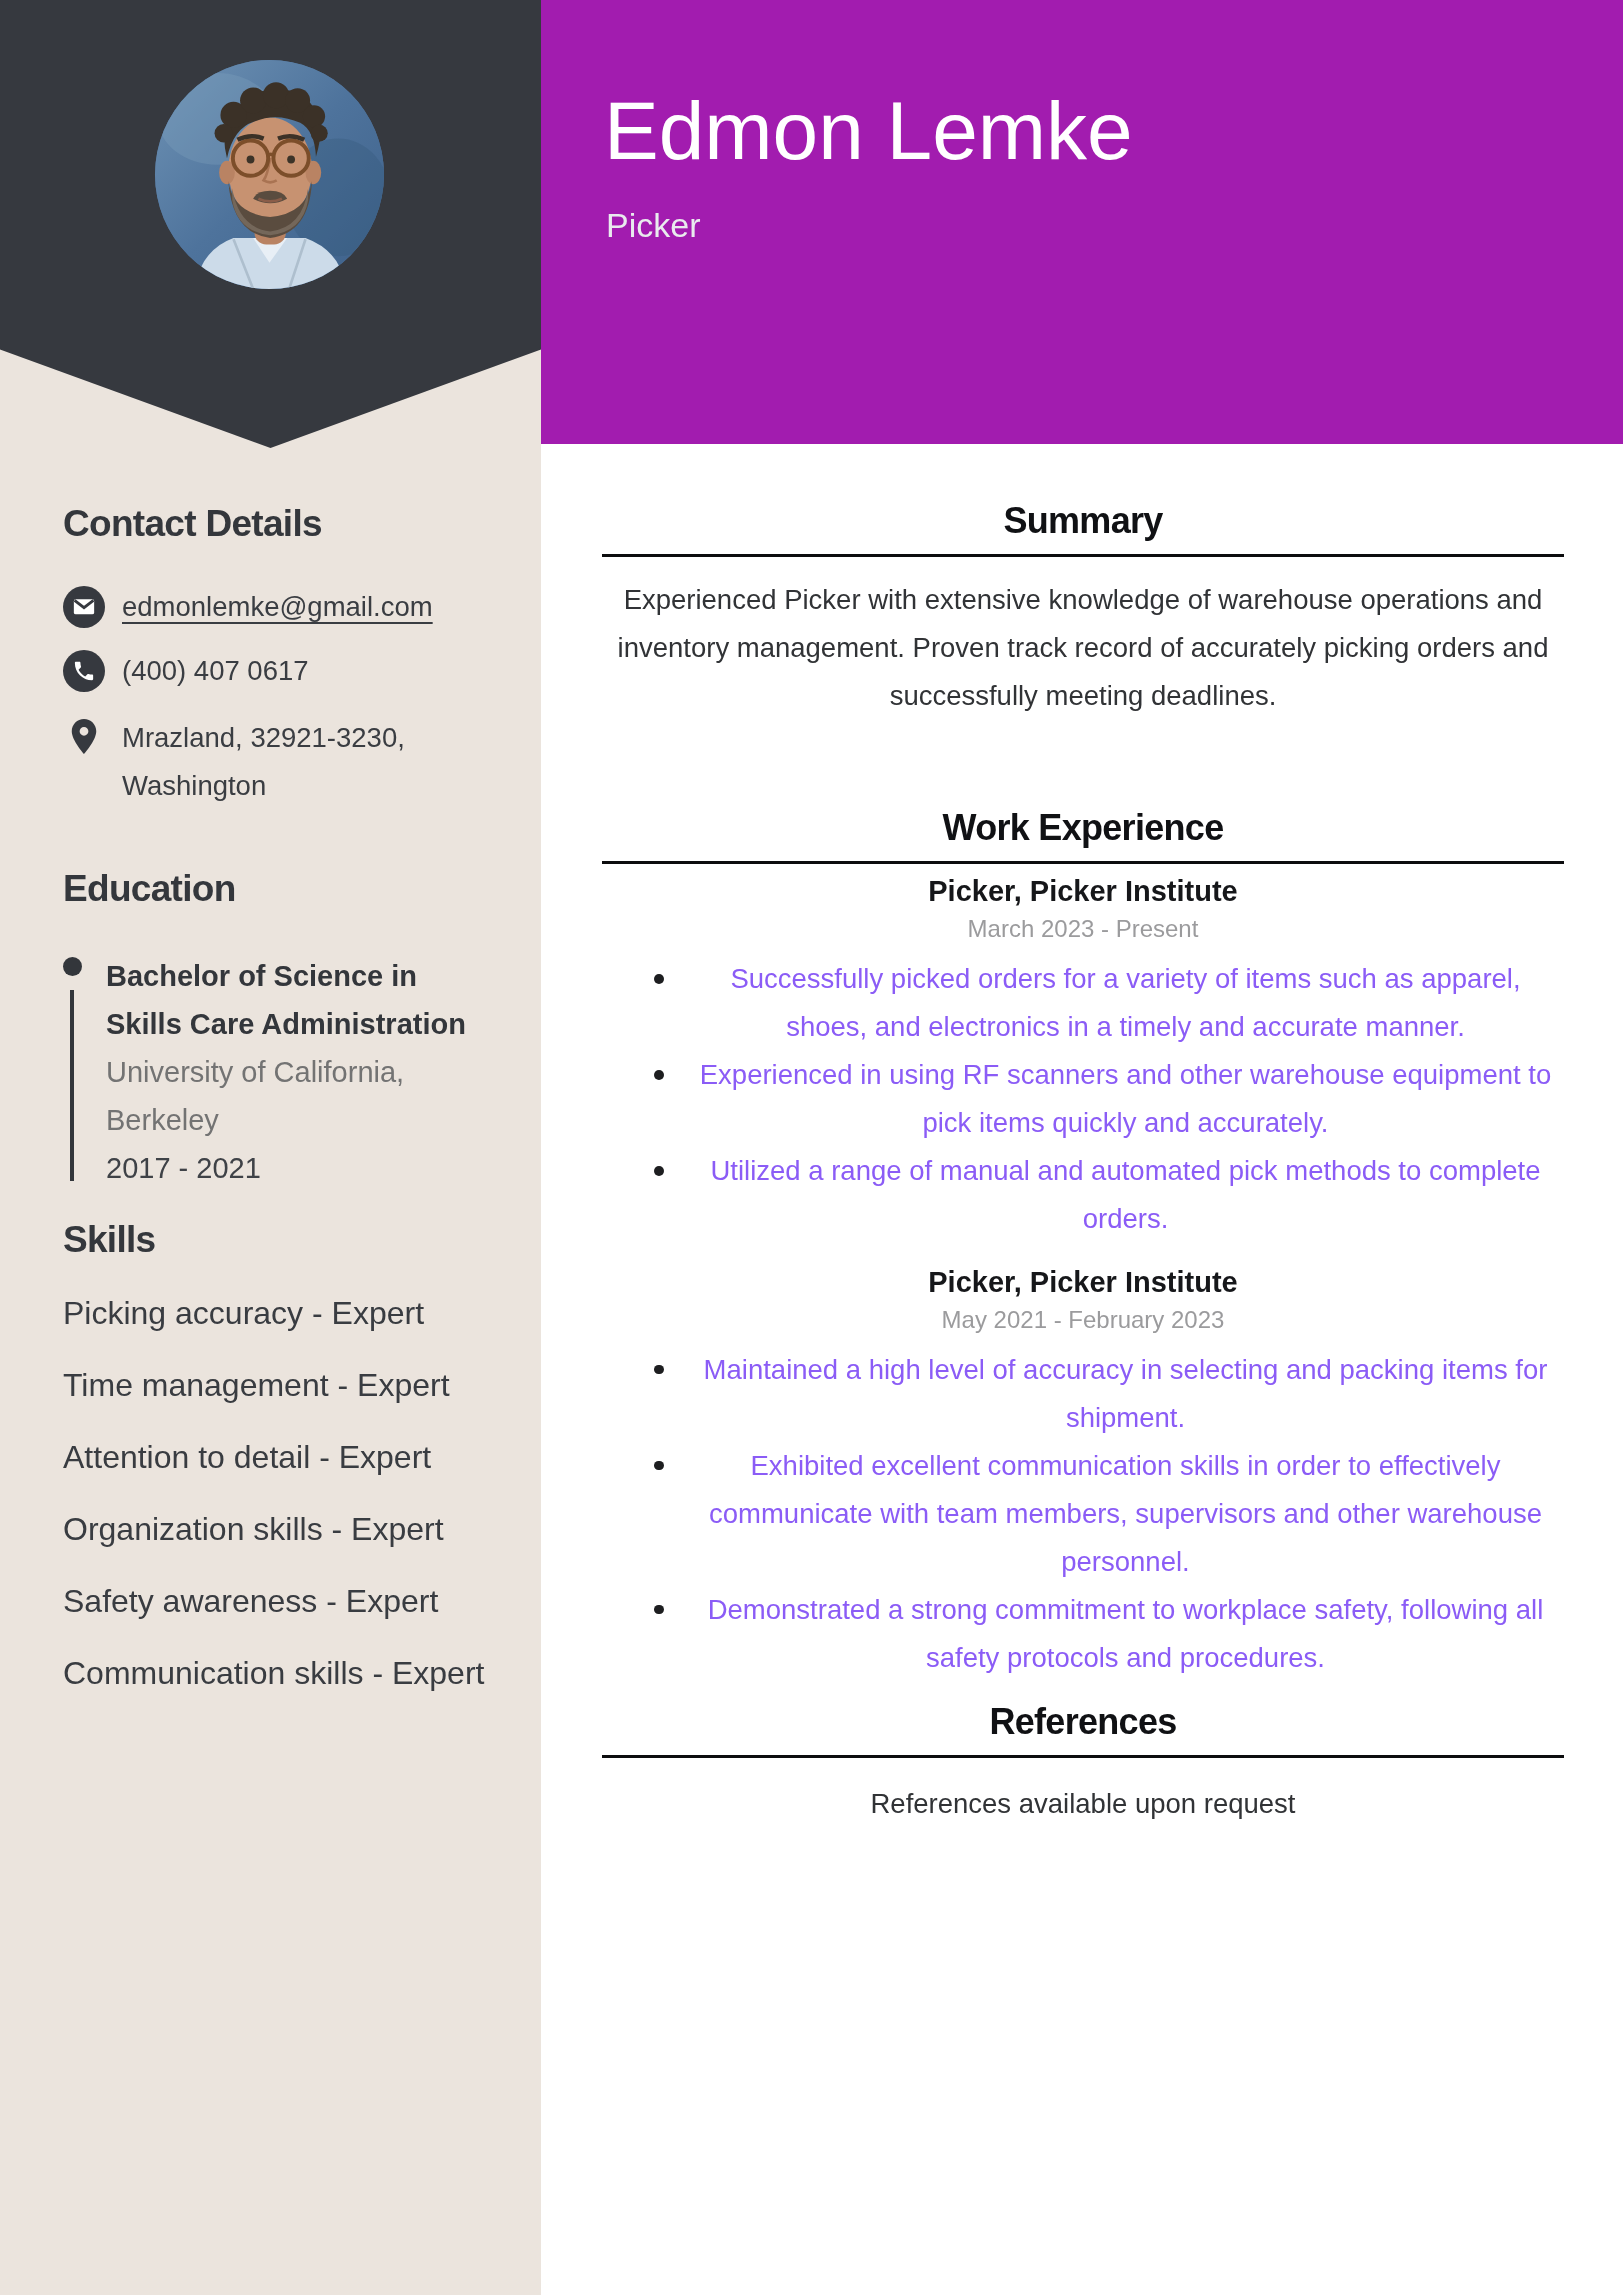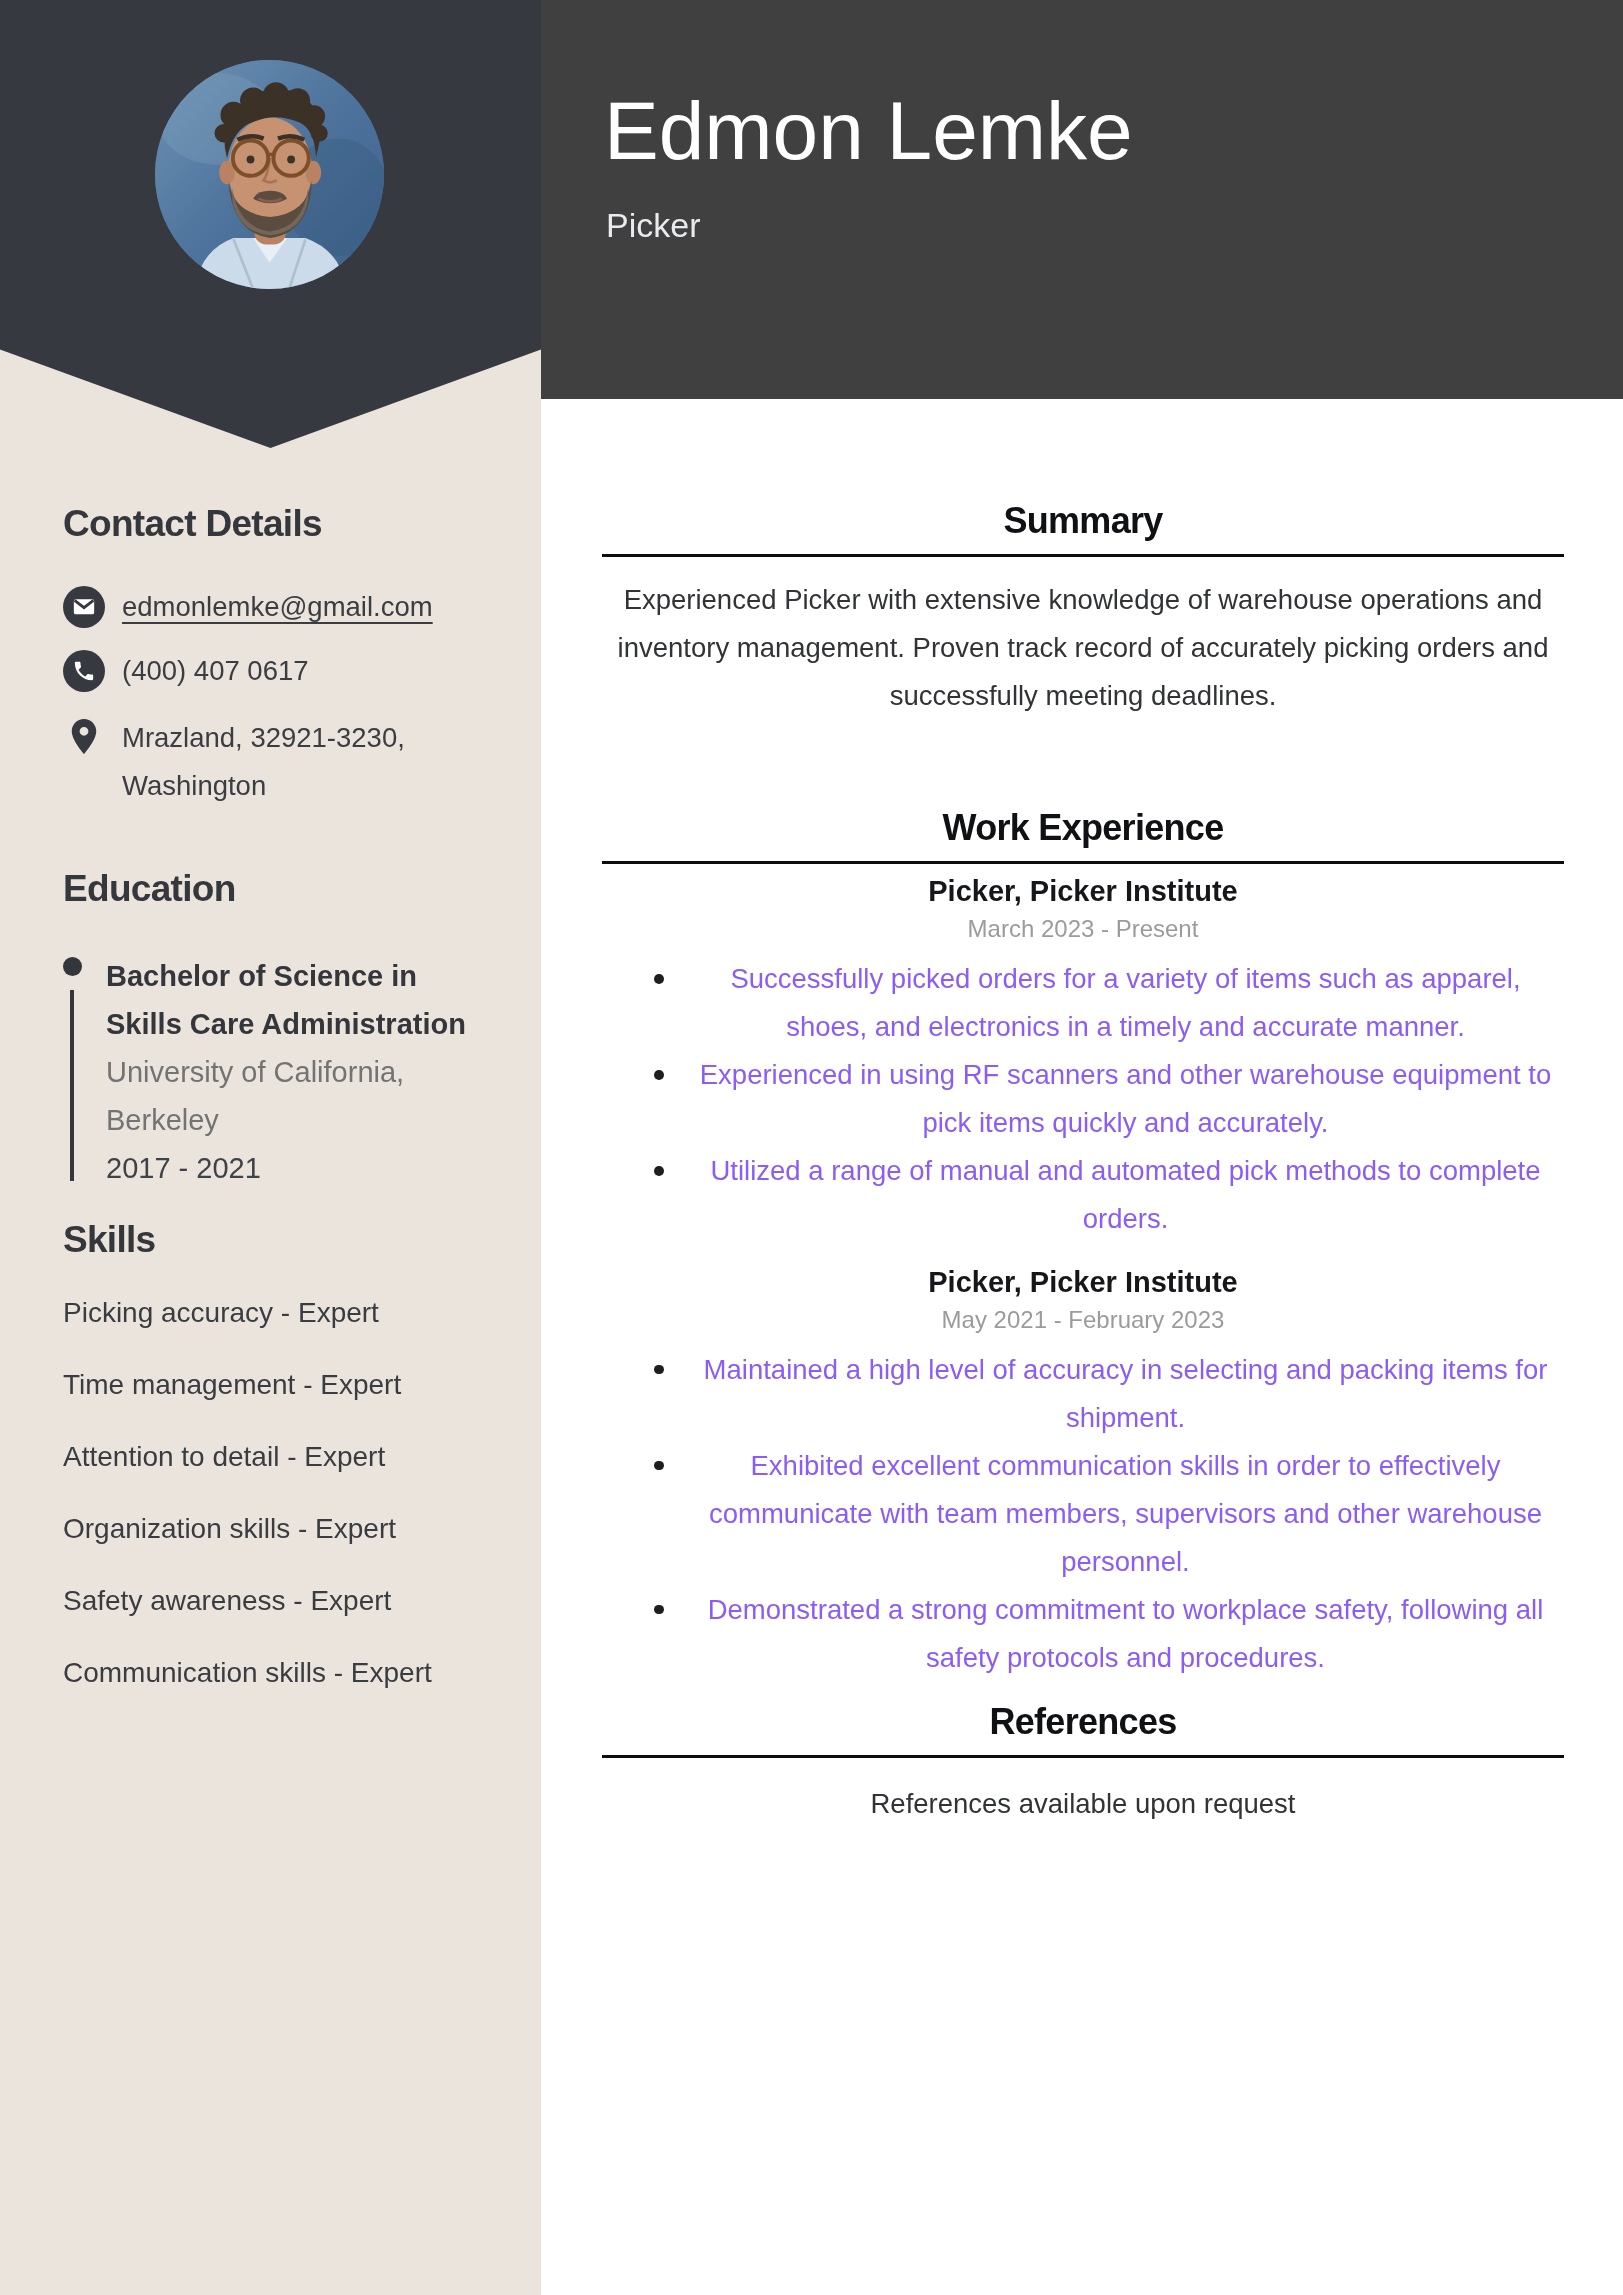--- a/index.html
+++ b/index.html
@@ -37,24 +37,24 @@
   .education { top:868px; }
   .edu-item { position:relative; margin-top:42px; padding-left:43px; }
   .edu-dot { position:absolute; left:0; top:5.2px; width:19px; height:19px; border-radius:50%; background:#33363b; }
   .edu-line { position:absolute; left:7.2px; top:38px; width:3.9px; height:191px; background:#33363b; }
   .edu-degree { font-size:29px; font-weight:bold; line-height:48px; color:#33363b; }
   .edu-school { font-size:29px; line-height:48px; color:#737373; }
   .edu-dates { font-size:29px; line-height:48px; color:#3f4247; }
 
   .skills { top:1219px; }
   .skills-list { margin-top:37px; list-style:none; }
-  .skills-list li { font-size:28px; line-height:30px; margin-bottom:42px; color:#393c41; }
+  .skills-list li { font-size:32px; line-height:30px; margin-bottom:42px; color:#393c41; }
 
   
-  .header-right { position:absolute; left:541px; top:0; width:1082px; height:399px; background:#404040; }
+  .header-right { position:absolute; left:541px; top:0; width:1082px; height:444px; background:#a21caf; }
   .name { position:absolute; left:63px; top:84px; font-size:82px; font-weight:400; color:#ffffff; letter-spacing:0; }
   .subtitle { position:absolute; left:65px; top:206px; font-size:34px; font-weight:400; color:#e9ebee; }
 
   
   .main-section { position:absolute; left:602px; width:962px;text-align:center; }
   .m-heading {
     font-size:36px; font-weight:bold; color:#101114; letter-spacing:-0.7px;
     padding-bottom:11.8px; border-bottom:3.3px solid #0c0d0e;
   }
   .summary { top:500px; }

